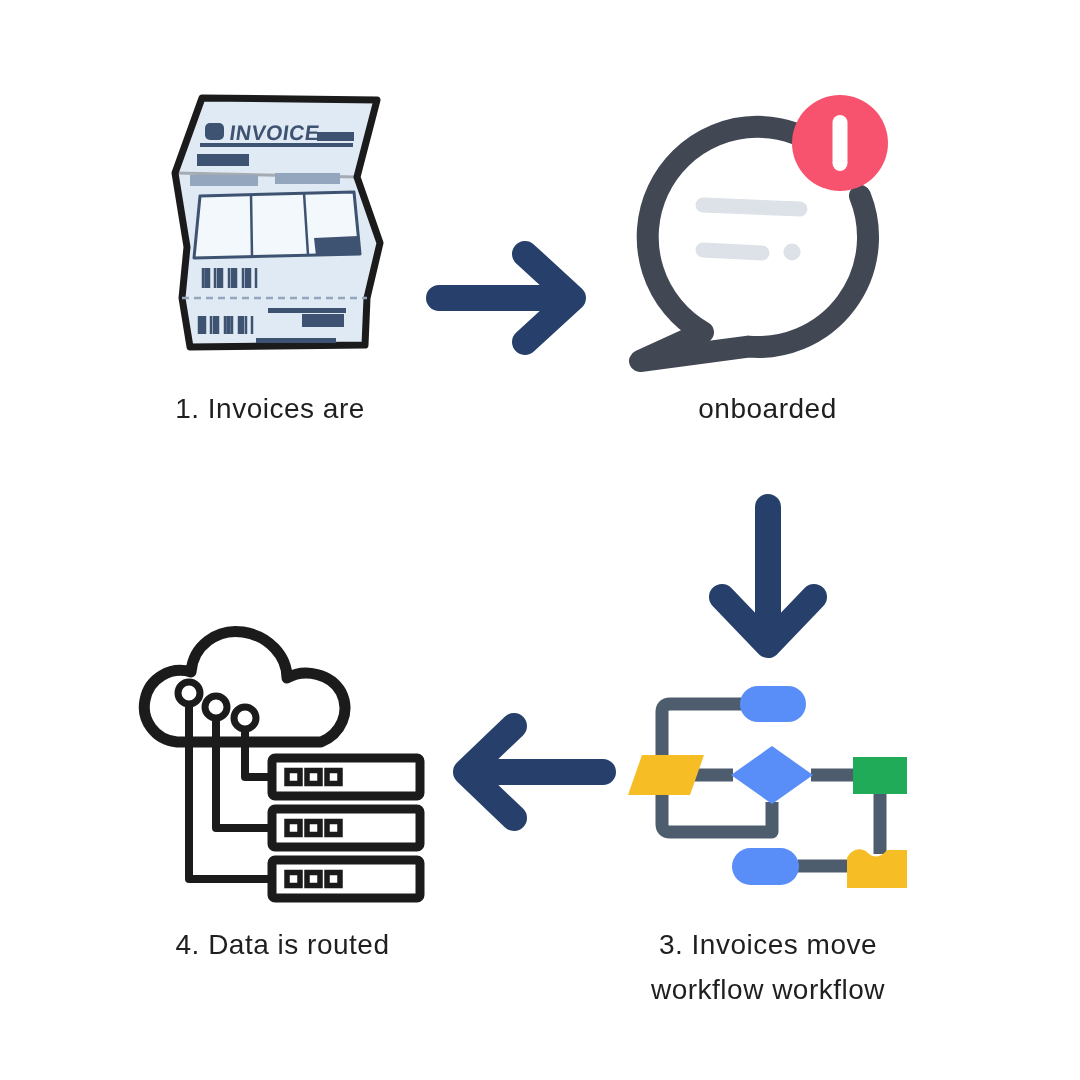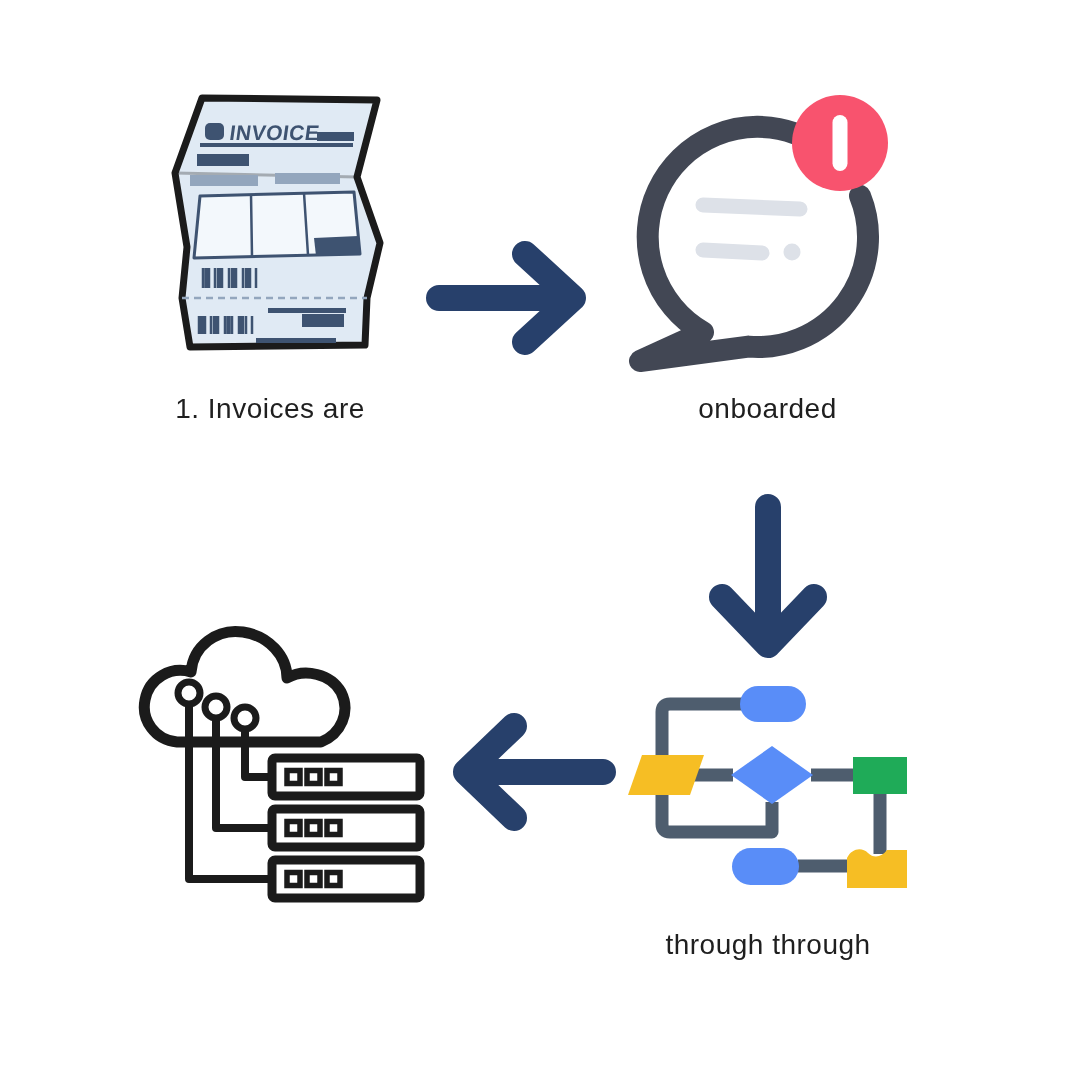--- a/index.html
+++ b/index.html
@@ -109,19 +109,21 @@
           <rect x="172" y="209.5" width="13" height="13"></rect>
           <rect x="192" y="209.5" width="13" height="13"></rect>
         <rect x="152" y="260.5" width="13" height="13"></rect>
           <rect x="172" y="260.5" width="13" height="13"></rect>
           <rect x="192" y="260.5" width="13" height="13"></rect>
       </g>
     </g>
   </svg>
 
   <div class="caption" style="left:573px;top:922px;width:390px">
-    <span class="cap-line">through through</span>
+    <span class="cap-line">3. Invoices move</span>
+    <span class="cap-line">workflow workflow</span>
   </div>
 
   <div class="caption" style="left:110px;top:922px;width:345px">
+    <span class="cap-line">4. Data is routed</span>
   </div>
 
 </div>
 
 </body></html>

